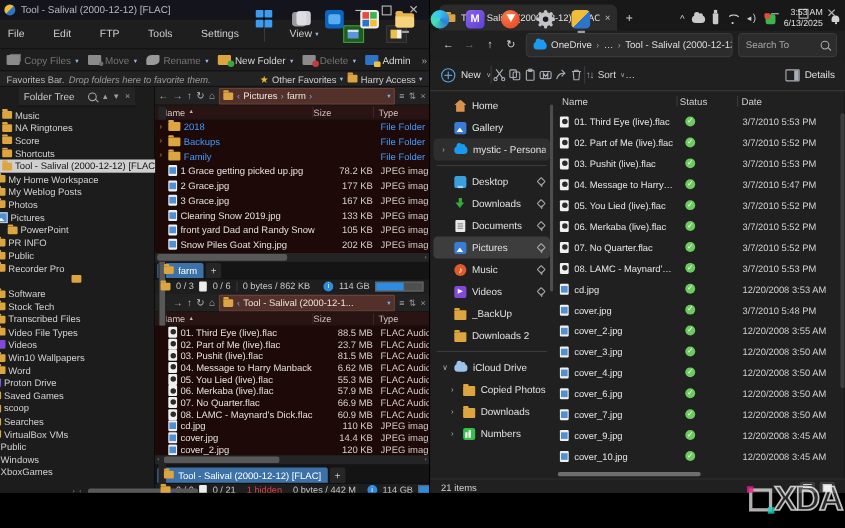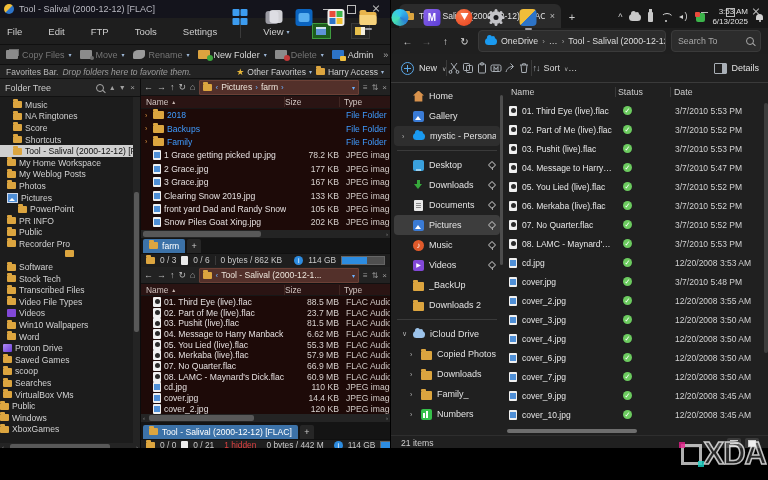--- a/index.html
+++ b/index.html
@@ -53,21 +53,21 @@
   #d-favbar{height:13px;background:#232323;border-bottom:1px solid #101010;display:flex;align-items:center;
             padding:0 6px;font-size:8.5px;color:#b9b9b9;gap:4px;white-space:nowrap;}
   .fav-hint{font-style:italic;color:#9b9b9b;}
   .fav-btn{display:flex;align-items:center;gap:3px;color:#cfcfcf;}
   .fav-star{color:#e8b83a;font-size:9px;}
   .fold{width:11px;height:8px;background:#dca53f;border-radius:1px;position:relative;flex:none;}
   .fold::before{content:"";position:absolute;top:-2px;left:0;width:5px;height:2px;background:#dca53f;border-radius:1px 1px 0 0;}
   .fold.sm{width:9px;height:7px;}
 
   #d-main{display:flex;height:372px;}
-  #d-treecol{width:140px;flex:none;display:flex;flex-direction:column;border-right:1px solid #0c0c0c;background:#1c1c1c;}
+  #d-treecol{width:140px;flex:none;display:flex;flex-direction:column;border-right:1px solid #0c0c0c;background:#1c1c1c;align-items:center;}
   .d-treehead{height:17px;display:flex;align-items:center;padding:0 5px;gap:6px;font-size:9px;color:#c9c9c9;background:#242424;border-bottom:1px solid #111;}
   .d-treehead .sp{flex:1;}
   .sic{width:6px;height:6px;border:1px solid #a8a8a8;border-radius:50%;position:relative;flex:none;}
   .sic::after{content:"";position:absolute;width:4px;height:1px;background:#a8a8a8;transform:rotate(45deg);right:-3px;bottom:-1px;}
   .thico{color:#a0a0a0;font-size:8px;}
   #d-treebody{flex:1;overflow:hidden;position:relative;padding-top:2px;}
   .trow{height:11.6px;display:flex;align-items:center;gap:3px;font-size:8.6px;color:#d2d2d2;white-space:nowrap;overflow:hidden;padding-right:8px;}
   .trow .fold{width:9px;height:7px;}
   .trow.sel{background:#cfcfcf;color:#111;}
   .ti-img{width:9px;height:8px;background:#4f8fd6;border:1px solid #cfd8e8;flex:none;position:relative;}
@@ -912,25 +912,20 @@
             <i class="si folder"></i>
             <span class="lbl">Copied Photos and</span>
           </div>
           <div class="srow" style="padding-left: 16px;">
             <span class="exp">›</span>
             <i class="si folder"></i>
             <span class="lbl">Downloads</span>
           </div>
           <div class="srow" style="padding-left: 16px;">
             <span class="exp">›</span>
-            <i class="si folder"></i>
-            <span class="lbl">Family_</span>
-          </div>
-          <div class="srow" style="padding-left: 16px;">
-            <span class="exp">›</span>
             <i class="si numbers"></i>
             <span class="lbl">Numbers</span>
           </div>
         </div>
       <div class="side-scroll"></div>
     </div>
     <div id="x-files">
       <div class="x-cols">
         <span class="c1">Name</span>
         <span class="c2">Status</span>

